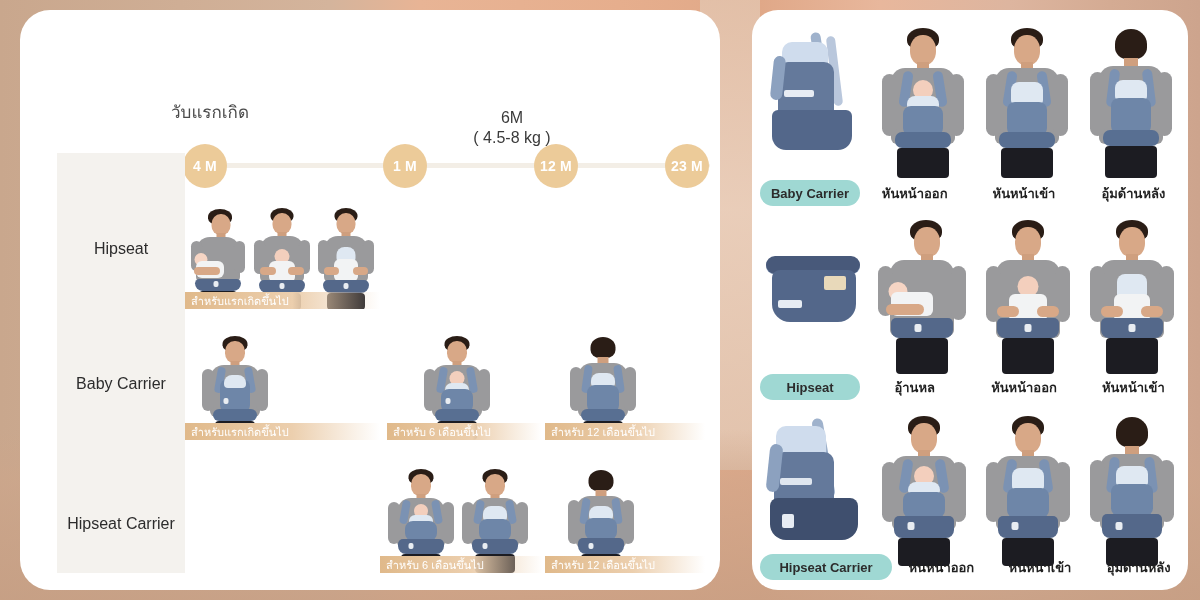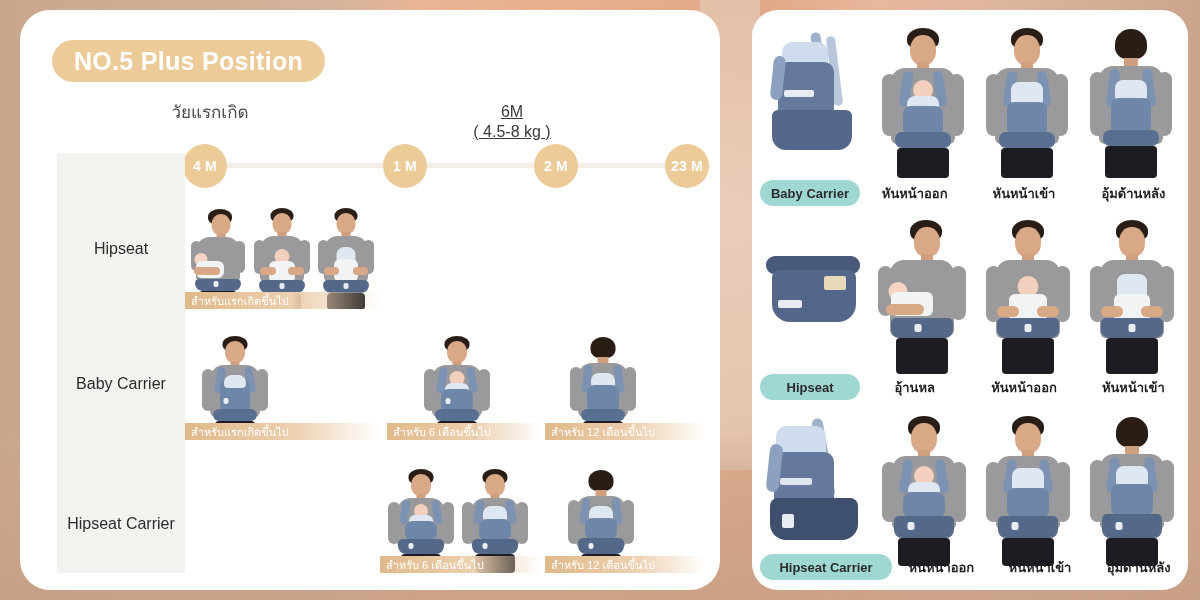--- a/index.html
+++ b/index.html
@@ -208,34 +208,33 @@
   }
 </style>
 </head>
 <body>
 
 <div class="bg-shelf"></div>
 <div class="bg-band"></div>
 
 <div class="left-card">
 
-  <div class="title-pill">NO.5 Plus Position</div>
 
   <div class="age-label thai" style="left:130px; top:92px; width:120px;">
-    <span class="l1">วัยแรกเกิด</span>
-  </div>
-  <div class="age-label" style="left:432px; top:92px; width:120px;text-decoration:underline;">
+    <span class="l1">วับแรกเกิด</span>
+  </div>
+  <div class="age-label" style="left:432px; top:98px; width:120px;">
     <span class="l1">6M</span>
     <span class="l2">( 4.5-8 kg )</span>
   </div>
 
   <div class="timeline-line"></div>
   <div class="tl-dot" style="left:163px;">4 M</div>
   <div class="tl-dot" style="left:363px;">1 M</div>
-  <div class="tl-dot" style="left:514px;">2 M</div>
+  <div class="tl-dot" style="left:514px;">12 M</div>
   <div class="tl-dot" style="left:645px;">23 M</div>
 
   <div class="row-label-col"></div>
   <div class="row-label" style="top:230px;">Hipseat</div>
   <div class="row-label" style="top:365px;">Baby Carrier</div>
   <div class="row-label" style="top:505px;">Hipseat Carrier</div>
 
   <div class="row-strip" style="left:165px; top:180px; width:195px; height:119px;">
 
     <div class="person" style="left:2px; width:62px; height:102px;">

